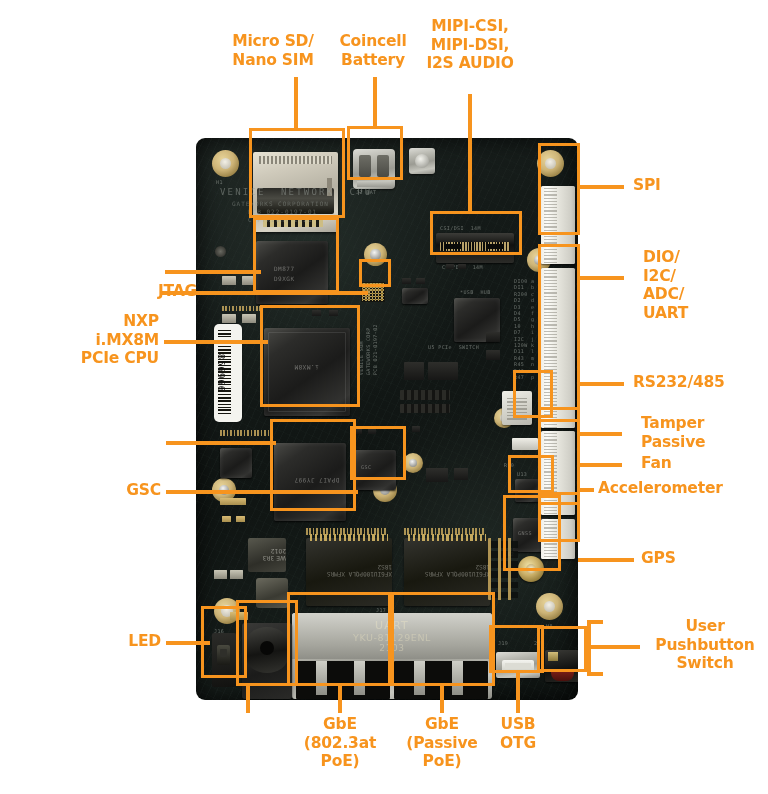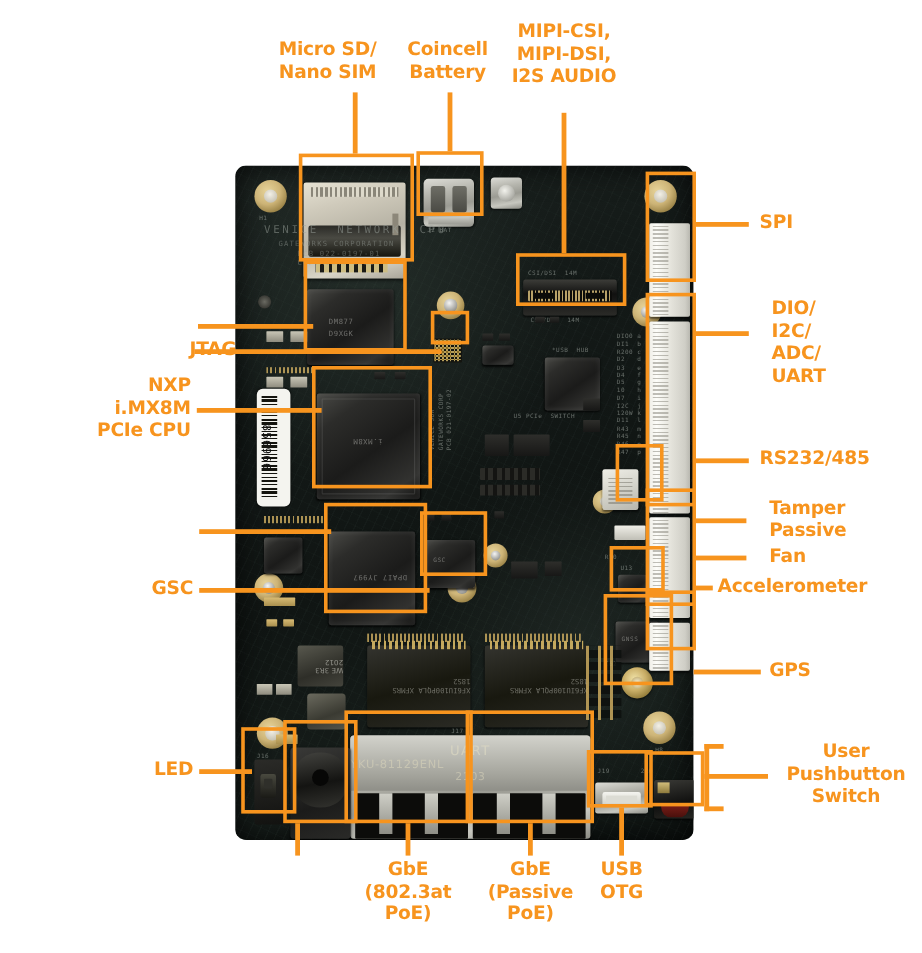--- a/index.html
+++ b/index.html
@@ -250,21 +250,21 @@
       <div class="mk" style="position:absolute;left:6px;top:10px;color:#d9d9d0;font-size:6px;opacity:.55;transform:rotate(180deg);">WE 3R3 2012</div>
     </div>
     <div class="sm" style="left:60px;top:440px;width:32px;height:30px;border-radius:3px;
          background:linear-gradient(160deg,#6b6a5e,#3a3a32 60%,#55554b);"></div>
 
     <div class="metal" style="left:96px;top:475px;width:200px;height:86px;border-radius:3px;">
       <div class="sm" style="left:0;top:0;right:0;height:46px;border-radius:3px 3px 0 0;
            background:linear-gradient(180deg,#d2d2cb,#a5a59d 70%,#8f8f88);"></div>
       <div style="position:absolute;left:0;right:0;top:6px;text-align:center;color:#e0dcc4;
            font-family:'DejaVu Sans',sans-serif;font-size:11px;letter-spacing:1.2px;opacity:.62;">UART</div>
-      <div style="position:absolute;left:0;right:0;top:19px;text-align:left;color:#d9d4bb;
+      <div style="position:absolute;left:0;right:0;top:19px;text-align:center;color:#d9d4bb;
            font-family:'DejaVu Sans',sans-serif;font-size:9.5px;letter-spacing:.6px;opacity:.58;">YKU-81129ENL</div>
       <div style="position:absolute;left:0;right:0;top:30px;text-align:center;color:#d9d4bb;
            font-family:'DejaVu Sans',sans-serif;font-size:9px;letter-spacing:.6px;opacity:.55;">2103</div>
 
       <div class="sm" style="left:4px;top:48px;width:94px;height:38px;background:#0c0c0a;border-radius:1px;"></div>
       <div class="sm" style="left:102px;top:48px;width:94px;height:38px;background:#0c0c0a;border-radius:1px;"></div>
       <div class="sm" style="left:24px;top:48px;width:11px;height:34px;background:linear-gradient(180deg,#cfcfc7,#8e8e86);"></div>
       <div class="sm" style="left:62px;top:48px;width:11px;height:34px;background:linear-gradient(180deg,#cfcfc7,#8e8e86);"></div>
       <div class="sm" style="left:122px;top:48px;width:11px;height:34px;background:linear-gradient(180deg,#cfcfc7,#8e8e86);"></div>
       <div class="sm" style="left:160px;top:48px;width:11px;height:34px;background:linear-gradient(180deg,#cfcfc7,#8e8e86);"></div>

